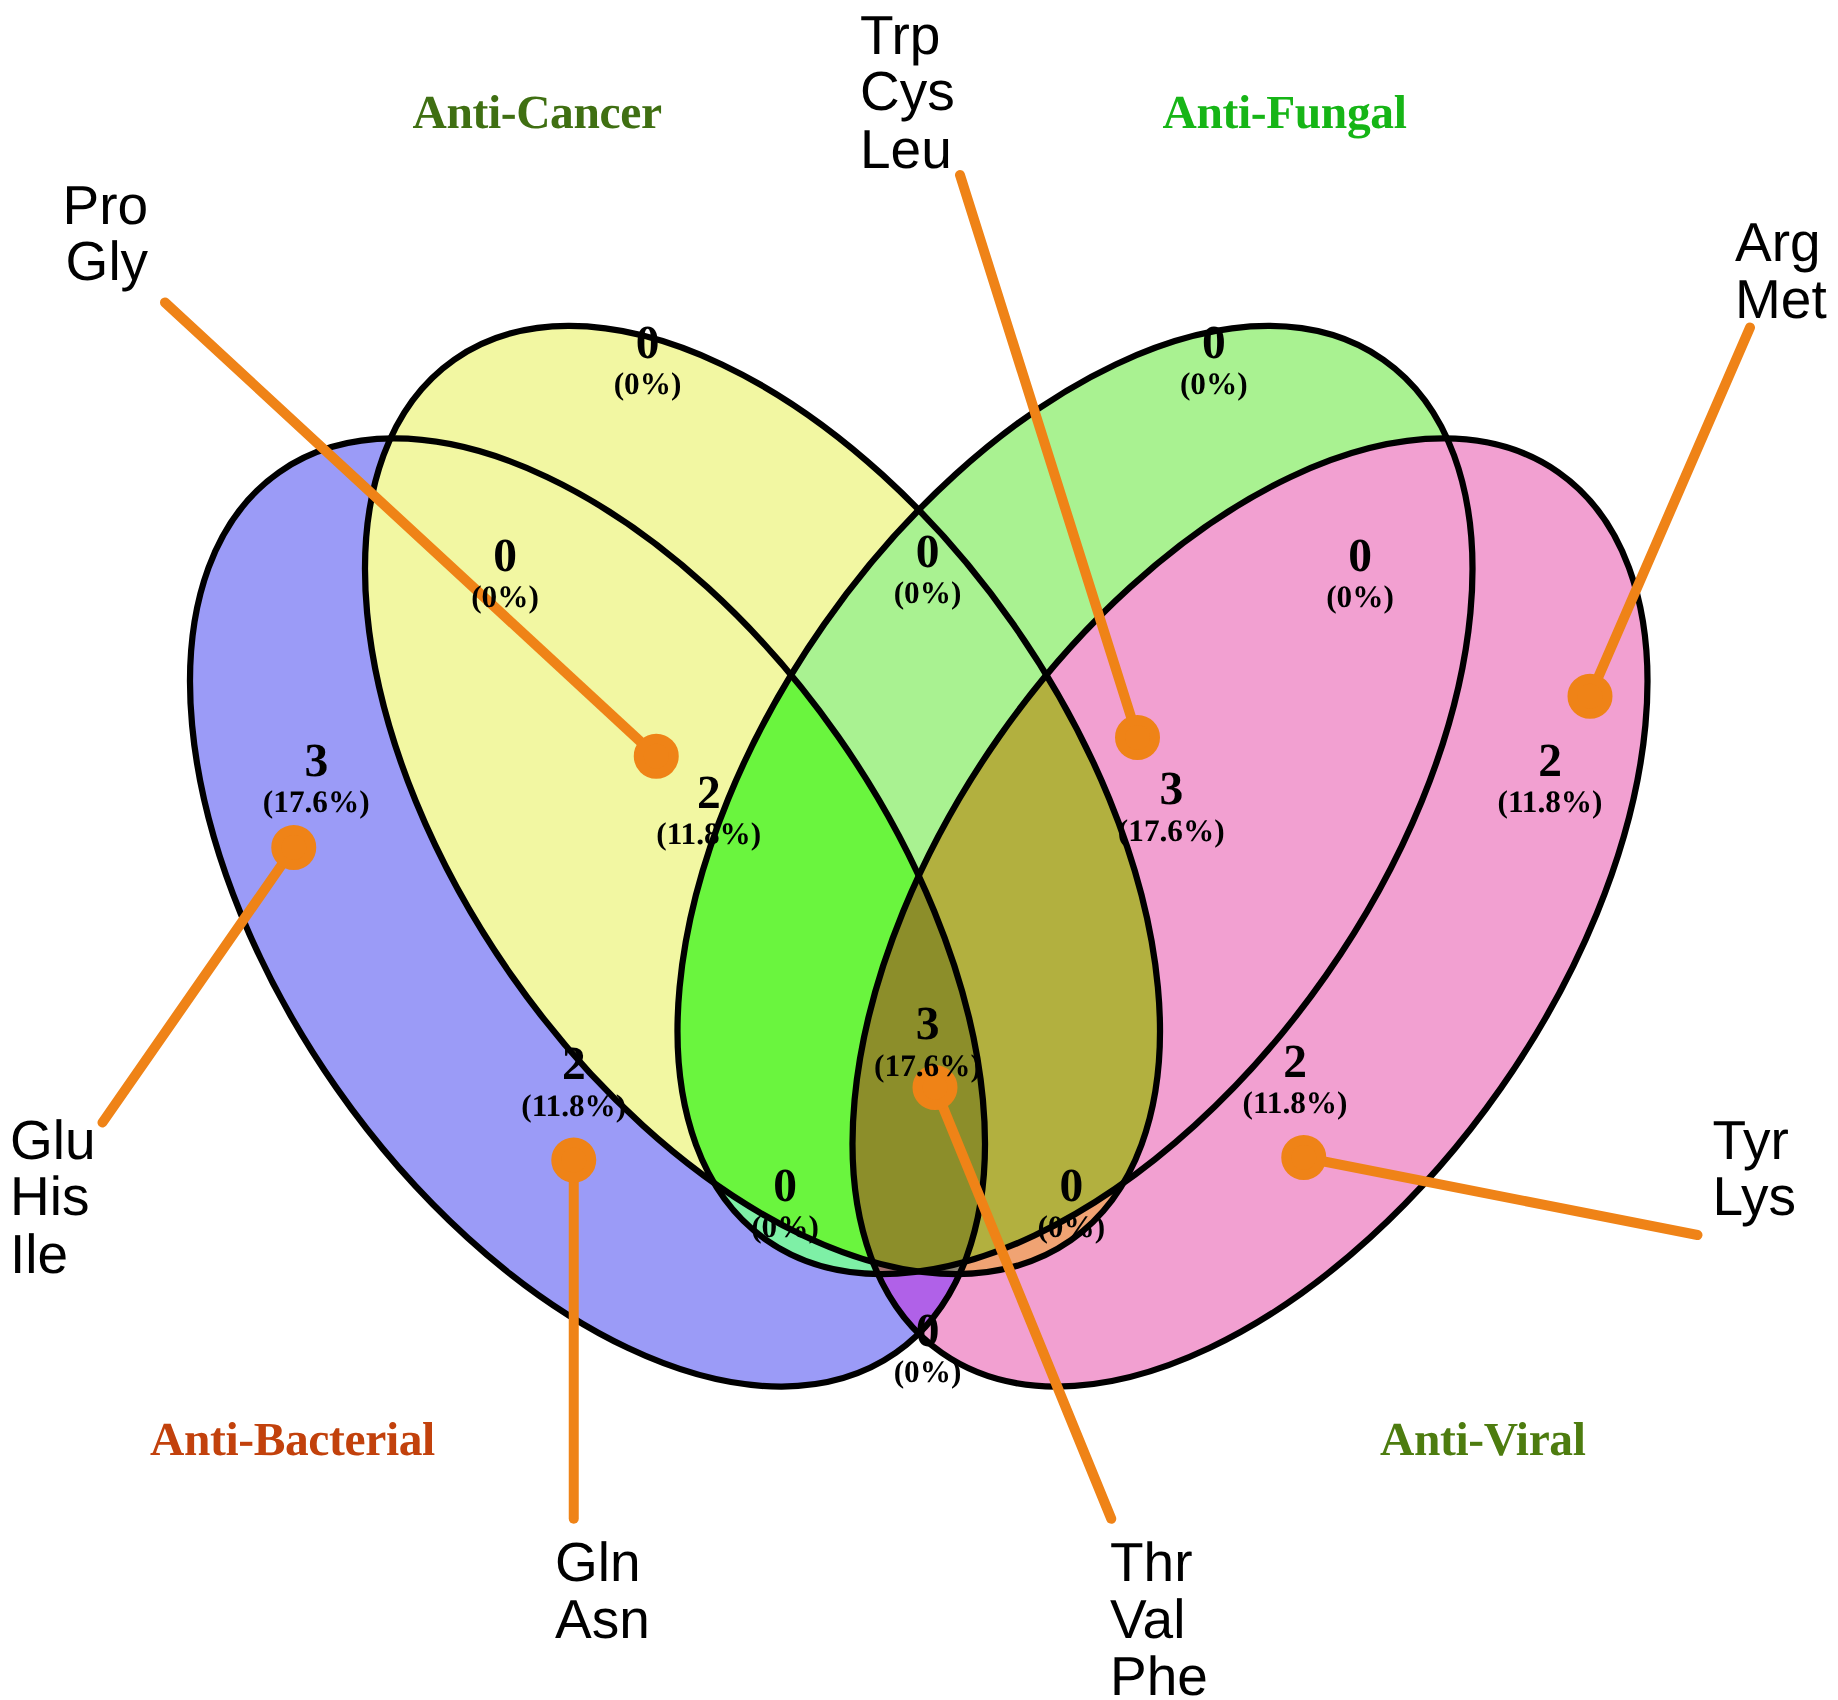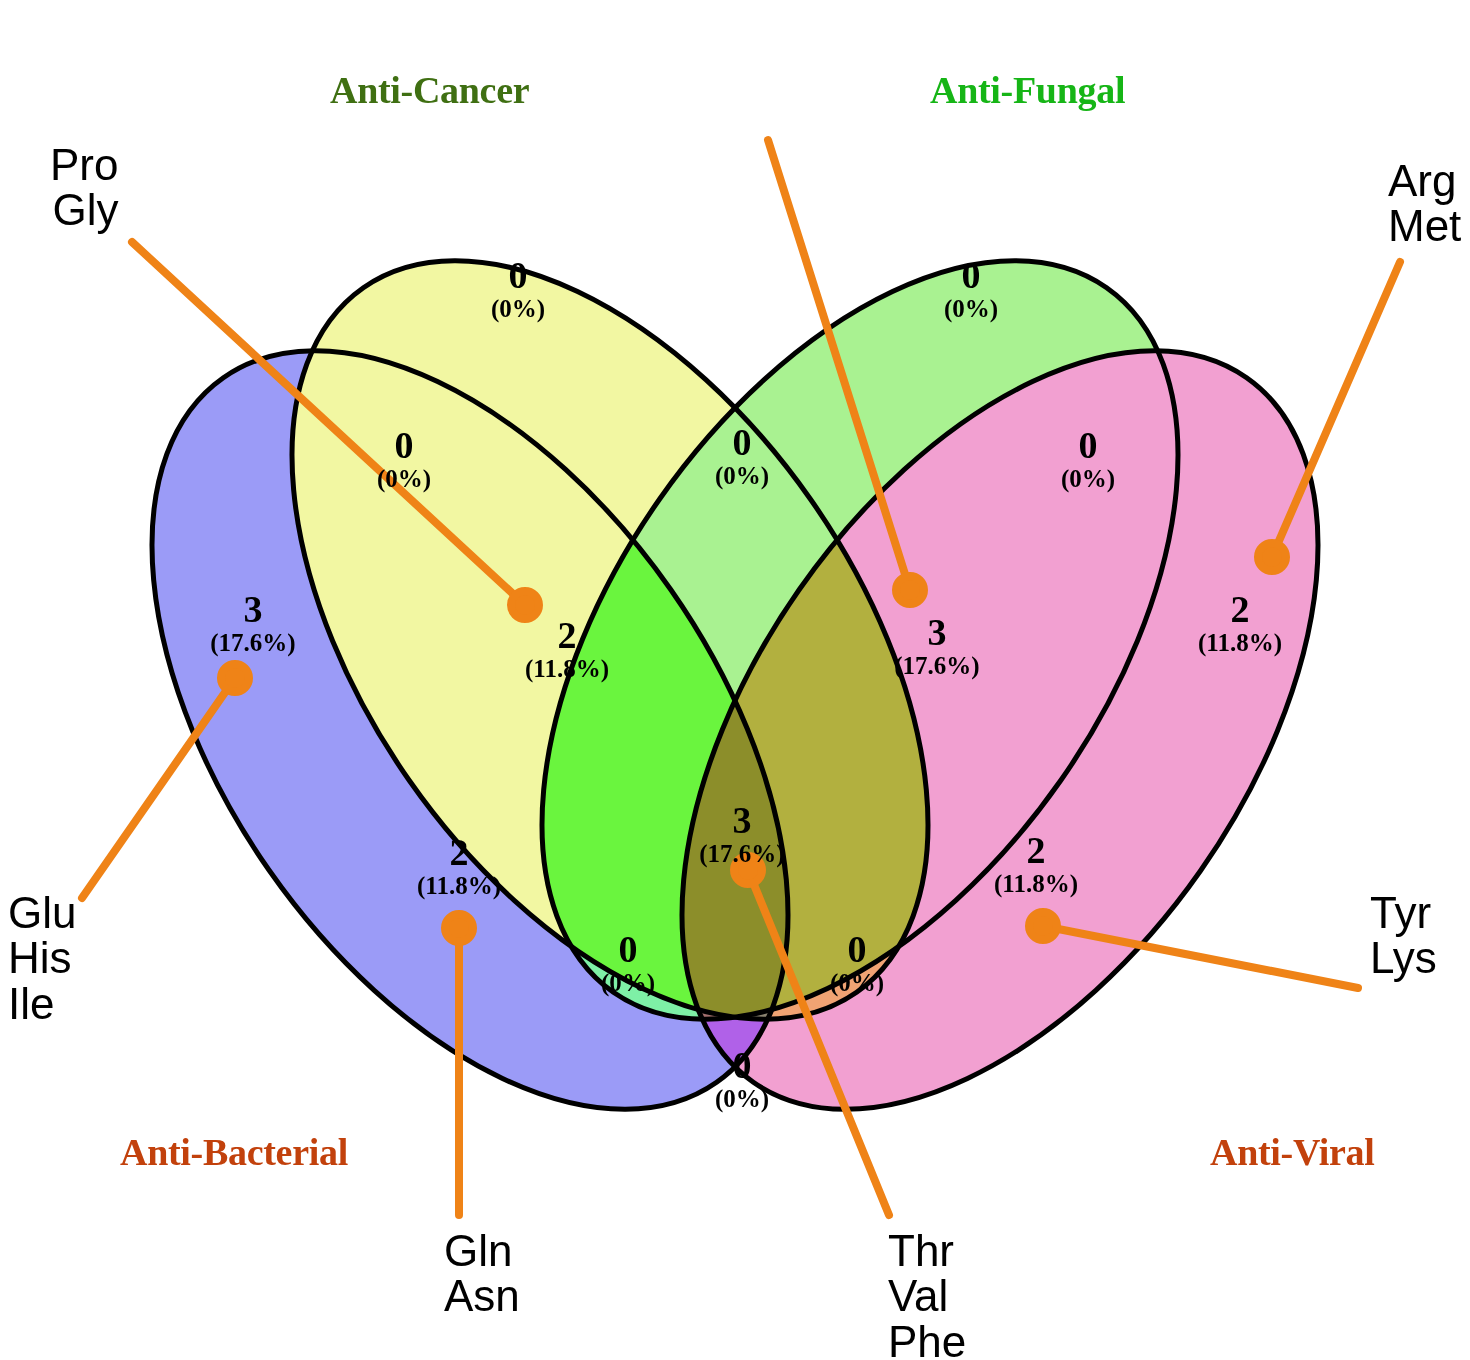--- a/index.html
+++ b/index.html
@@ -212,29 +212,34 @@
       <circle cx="748" cy="870" r="14"></circle>
 
       <line x1="1358" y1="988" x2="1043" y2="926"></line>
       <circle cx="1043" cy="926" r="14"></circle>
     </g>
   </svg>
 
   <div class="set-title" style="left:930px; top:68px; color:#16b516;">Anti-Fungal</div>
   <div class="set-title" style="left:330px; top:68px; color:#3f6f12;">Anti-Cancer</div>
   <div class="set-title" style="left:120px; top:1130px; color:#c2410c;">Anti-Bacterial</div>
-  <div class="set-title" style="left:1210px; top:1130px; color:#c2410c;">Anti-Viral</div>
+  <div class="set-title" style="left:1104px; top:1130px; color:#4d7c0f;">Anti-Viral</div>
 
   <div class="aa-label" style="left:50px; top:142px;text-align:right;">
     <span>Pro</span>
     <span>Gly</span>
   </div>
 
-
-  <div class="aa-label" style="left:1388px; top:158px;">
+  <div class="aa-label" style="left:688px; top:6px;">
+    <span>Trp</span>
+    <span>Cys</span>
+    <span>Leu</span>
+  </div>
+
+  <div class="aa-label" style="left:1388px; top:172px;">
     <span>Arg</span>
     <span>Met</span>
   </div>
 
   <div class="aa-label" style="left:8px; top:890px;">
     <span>Glu</span>
     <span>His</span>
     <span>Ile</span>
   </div>
 

